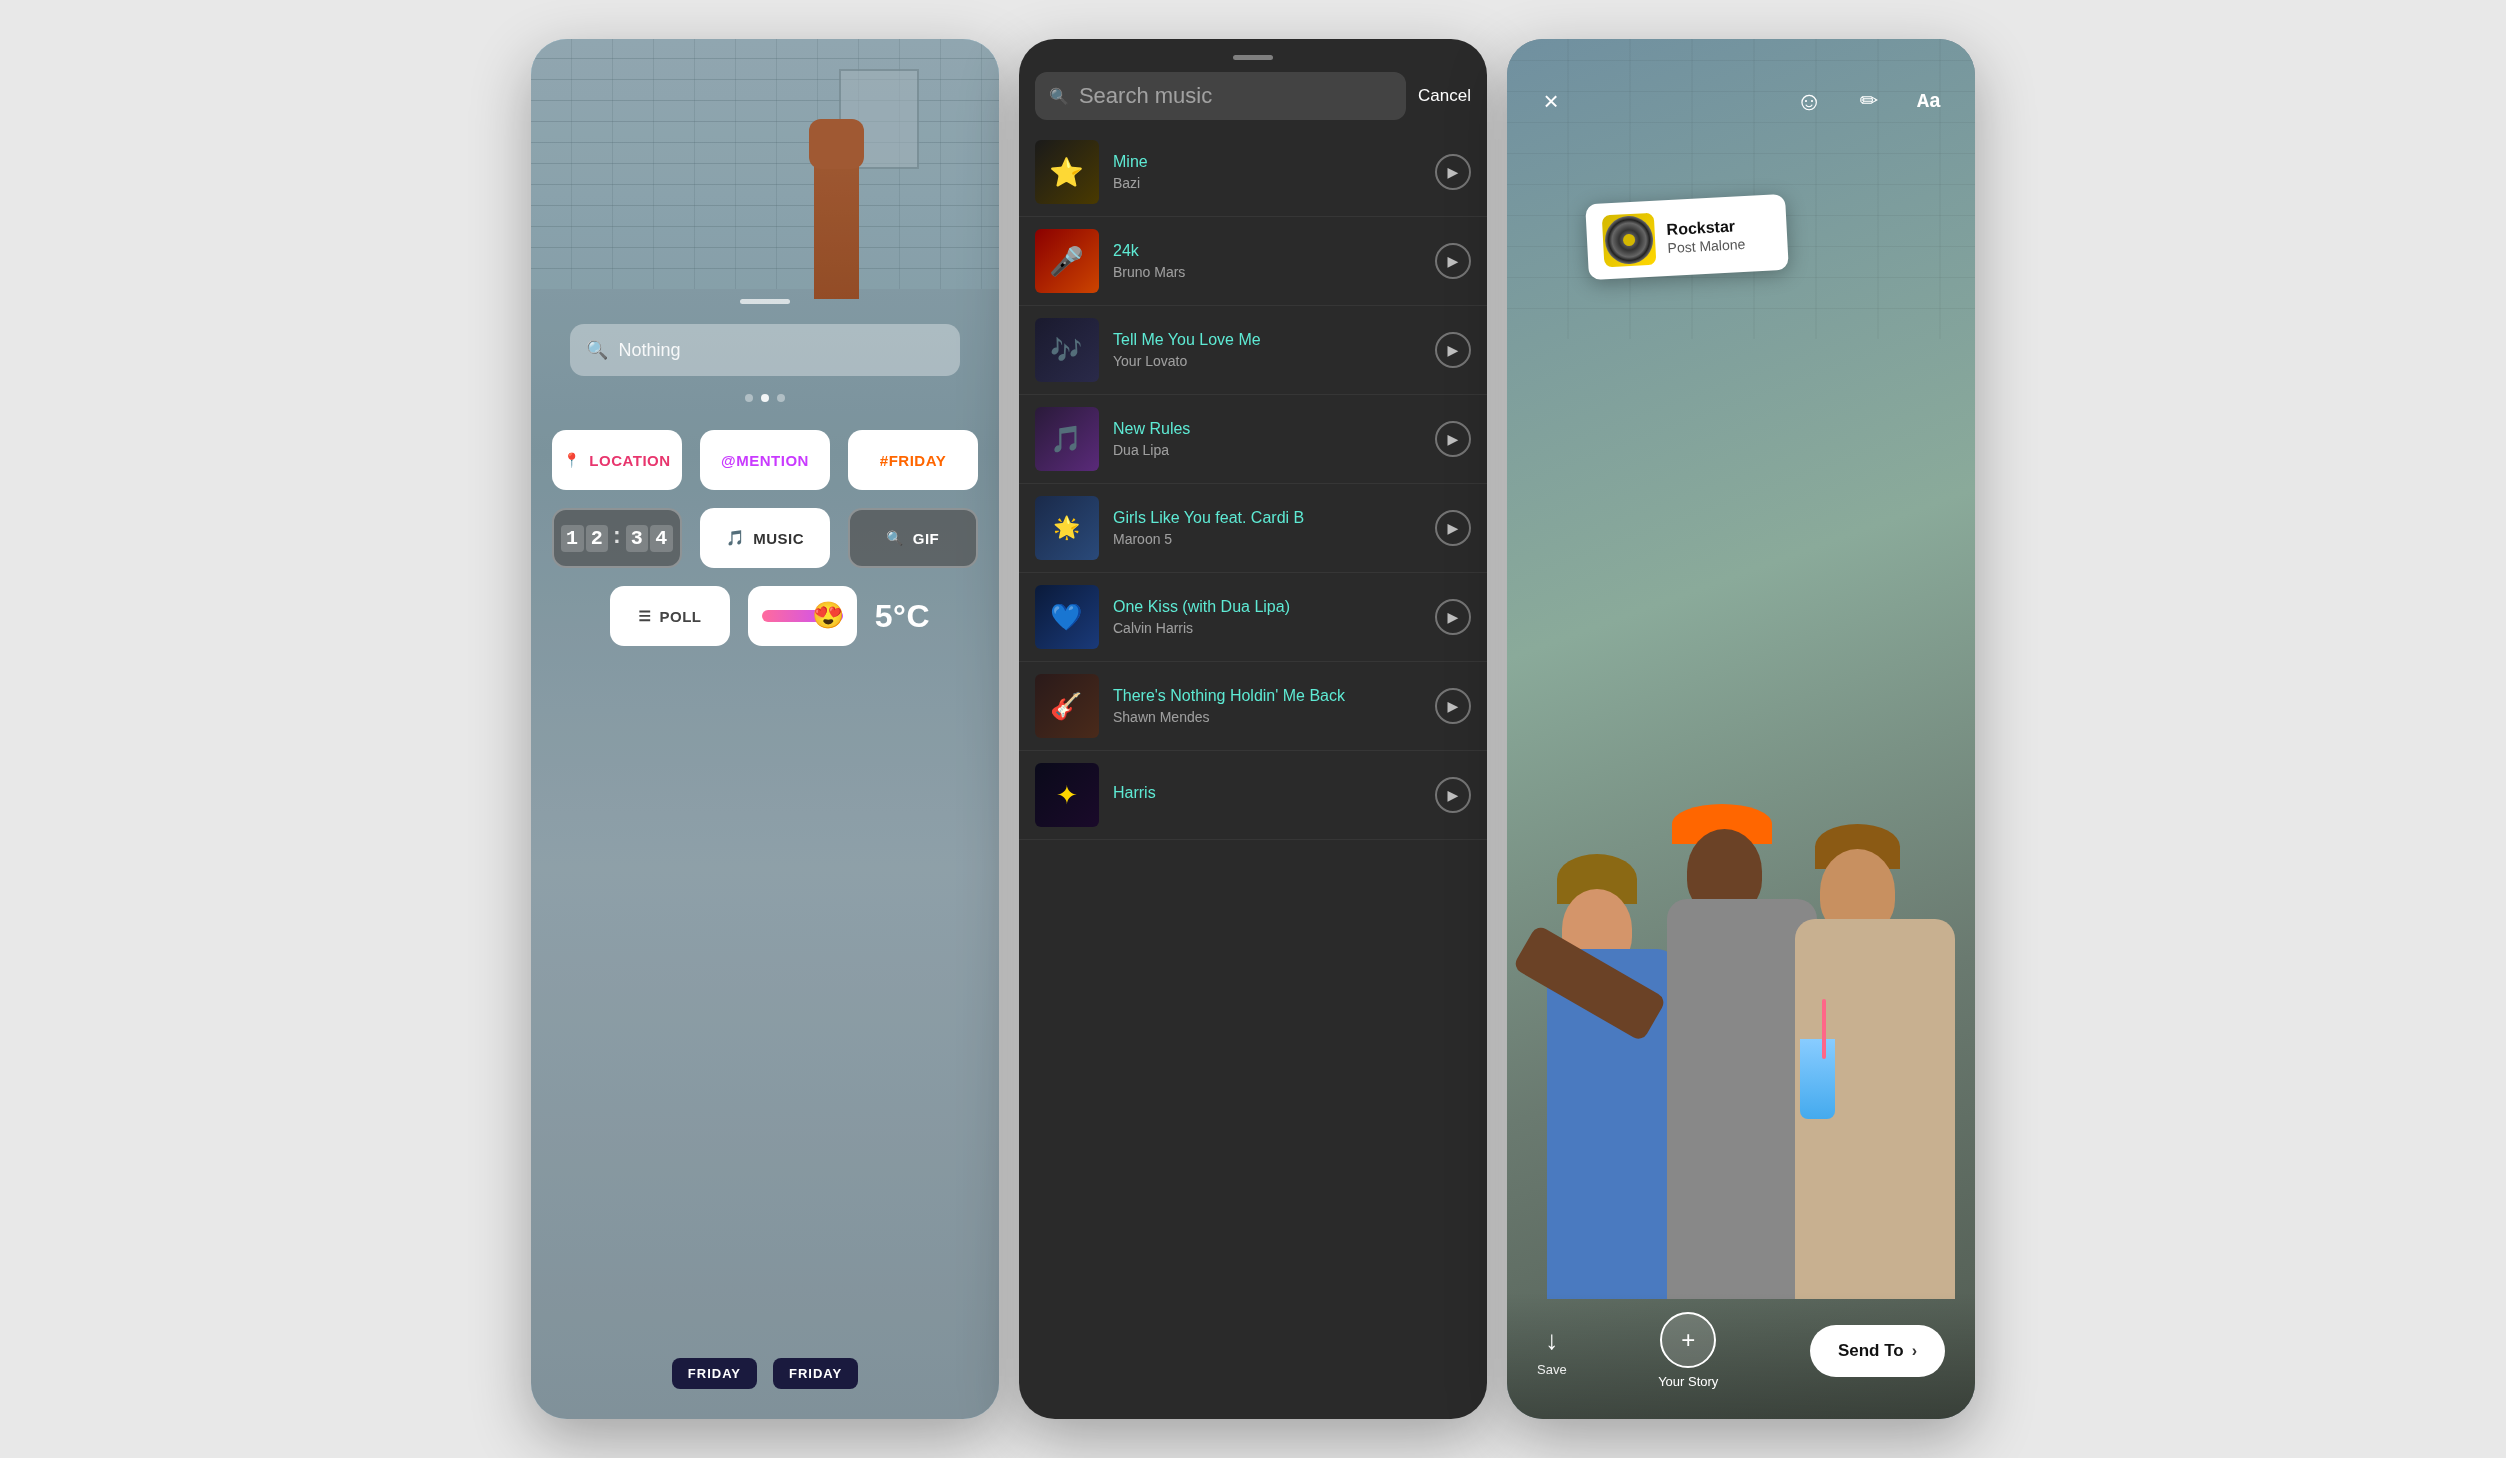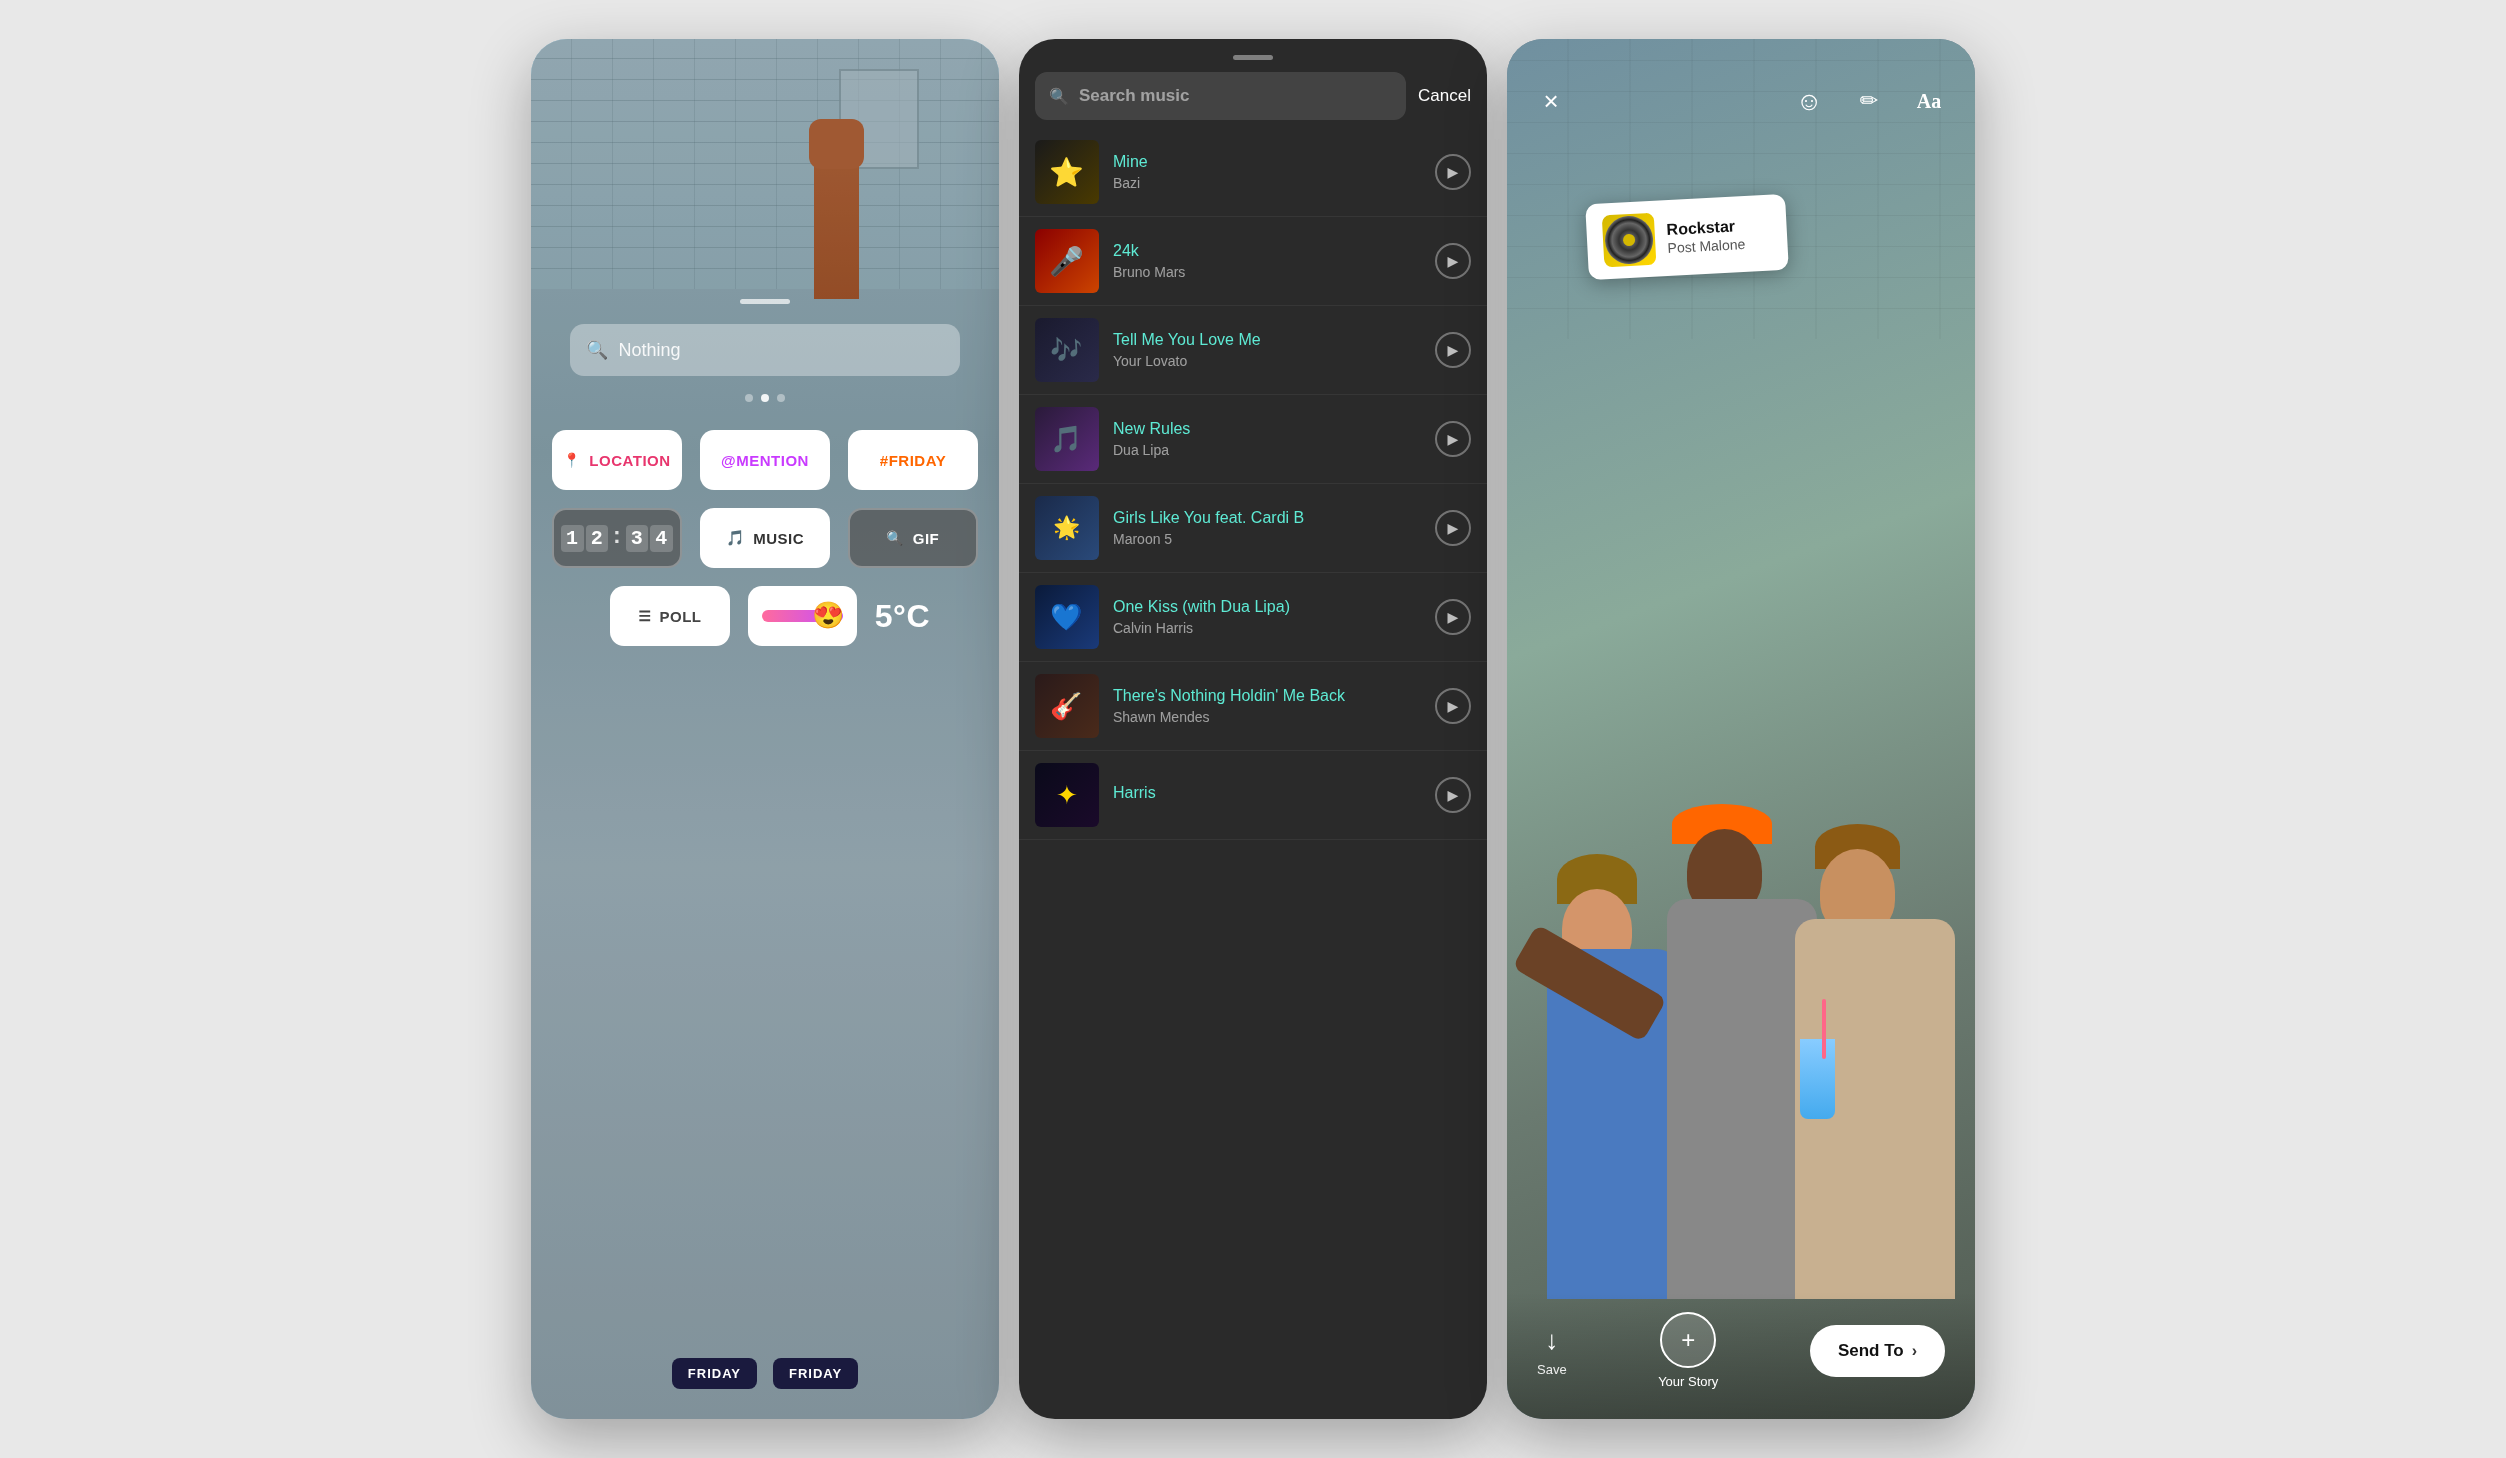--- a/index.html
+++ b/index.html
@@ -276,22 +276,21 @@
       gap: 10px;
     }
 
     .p2-search-icon {
       color: rgba(255,255,255,0.6);
       font-size: 16px;
     }
 
     .p2-search-placeholder {
       color: rgba(255,255,255,0.5);
-      font-size: 17px;
-      font-weight: bold;
+      font-size: 22px;
     }
 
     .p2-cancel-btn {
       color: white;
       font-size: 17px;
       font-weight: 400;
       cursor: pointer;
       white-space: nowrap;
     }
 
@@ -446,21 +445,21 @@
       align-items: center;
       justify-content: center;
       color: white;
       font-size: 22px;
       cursor: pointer;
     }
 
     .p3-text-btn {
       font-size: 20px;
       font-weight: 600;
-      font-family: Liberation Serif, serif;
+      font-family: Liberation Mono, monospace;
     }
 
     
     .music-sticker {
       position: absolute;
       top: 160px;
       left: 80px;
       z-index: 10;
       background: white;
       border-radius: 12px;

